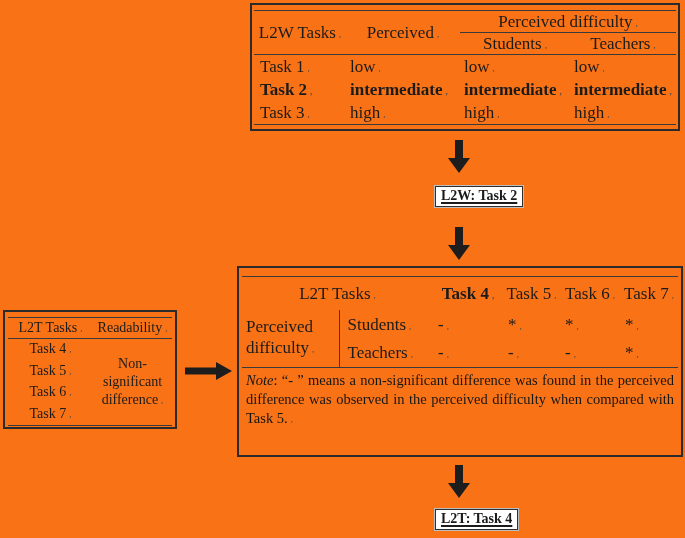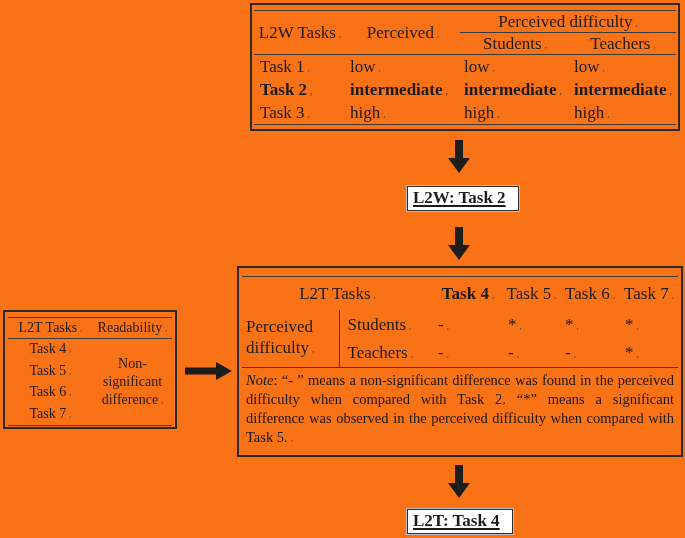--- a/index.html
+++ b/index.html
@@ -28,21 +28,21 @@
   
   .arrow svg{display:block;}
   .down1{left:448px;top:140px;}
   .down2{left:448px;top:227px;}
   .down3{left:448px;top:465px;}
   .rightA{left:185px;top:361px;}
 
   
   .result-box{
     border:1.5px solid #2f2f2f;box-shadow:0 0 0 1px #bdbdbd;background:#fff;
-    font-size:17px;font-weight:bold;padding:1px 12px 2px 5px;white-space:nowrap;
+    font-size:14px;font-weight:bold;padding:1px 5px 2px 5px;white-space:nowrap;margin-left:28px;
   }
   .result-box span.lbl{text-decoration:underline;text-decoration-thickness:1.5px;text-underline-offset:2px;}
   .l2w-box{left:407px;top:186px;}
   .l2t-box{left:407px;top:509px;}
 
   
   .mid-box{left:237px;top:266px;width:446px;height:191px;border:2px solid #2b2b2b;padding:8px 3px 0 3px;}
   .mtab{width:436px;border-top:1.4px solid #3a3a3a;border-bottom:1.4px solid #3a3a3a;font-size:17px;margin:0 auto;}
   .mtab th{font-weight:normal;text-align:center;padding:0;white-space:nowrap;}
   .mtab th.b{font-weight:bold;}
@@ -190,21 +190,20 @@
         <td class="rl"><span>Teachers</span><span class="m">,</span></td>
         <td><span>-</span><span class="m">,</span></td>
         <td><span>-</span><span class="m">,</span></td>
         <td><span>-</span><span class="m">,</span></td>
         <td><span>*</span><span class="m">,</span></td>
       </tr>
     </tbody>
       </table>
     <div class="note">
       <div class="jl"><i>Note</i><span>: “- ” means a non-significant difference was found in the perceived</span></div>
-      <div class="jl">difficulty when compared with Task 2. “*” means a significant</div>
       <div class="jl">difference was observed in the perceived difficulty when compared with</div>
       <div class="ll"><span>Task 5.</span><span class="m">,</span></div>
     </div>
   </div>
 
   <div class="abs arrow down3">
     <svg width="22" height="33" viewBox="0 0 22 33">
         <path d="M7 0 h8 v18 h7 L11 33 0 18 h7 z" fill="#1d1d1d"></path>
       </svg>
   </div>

